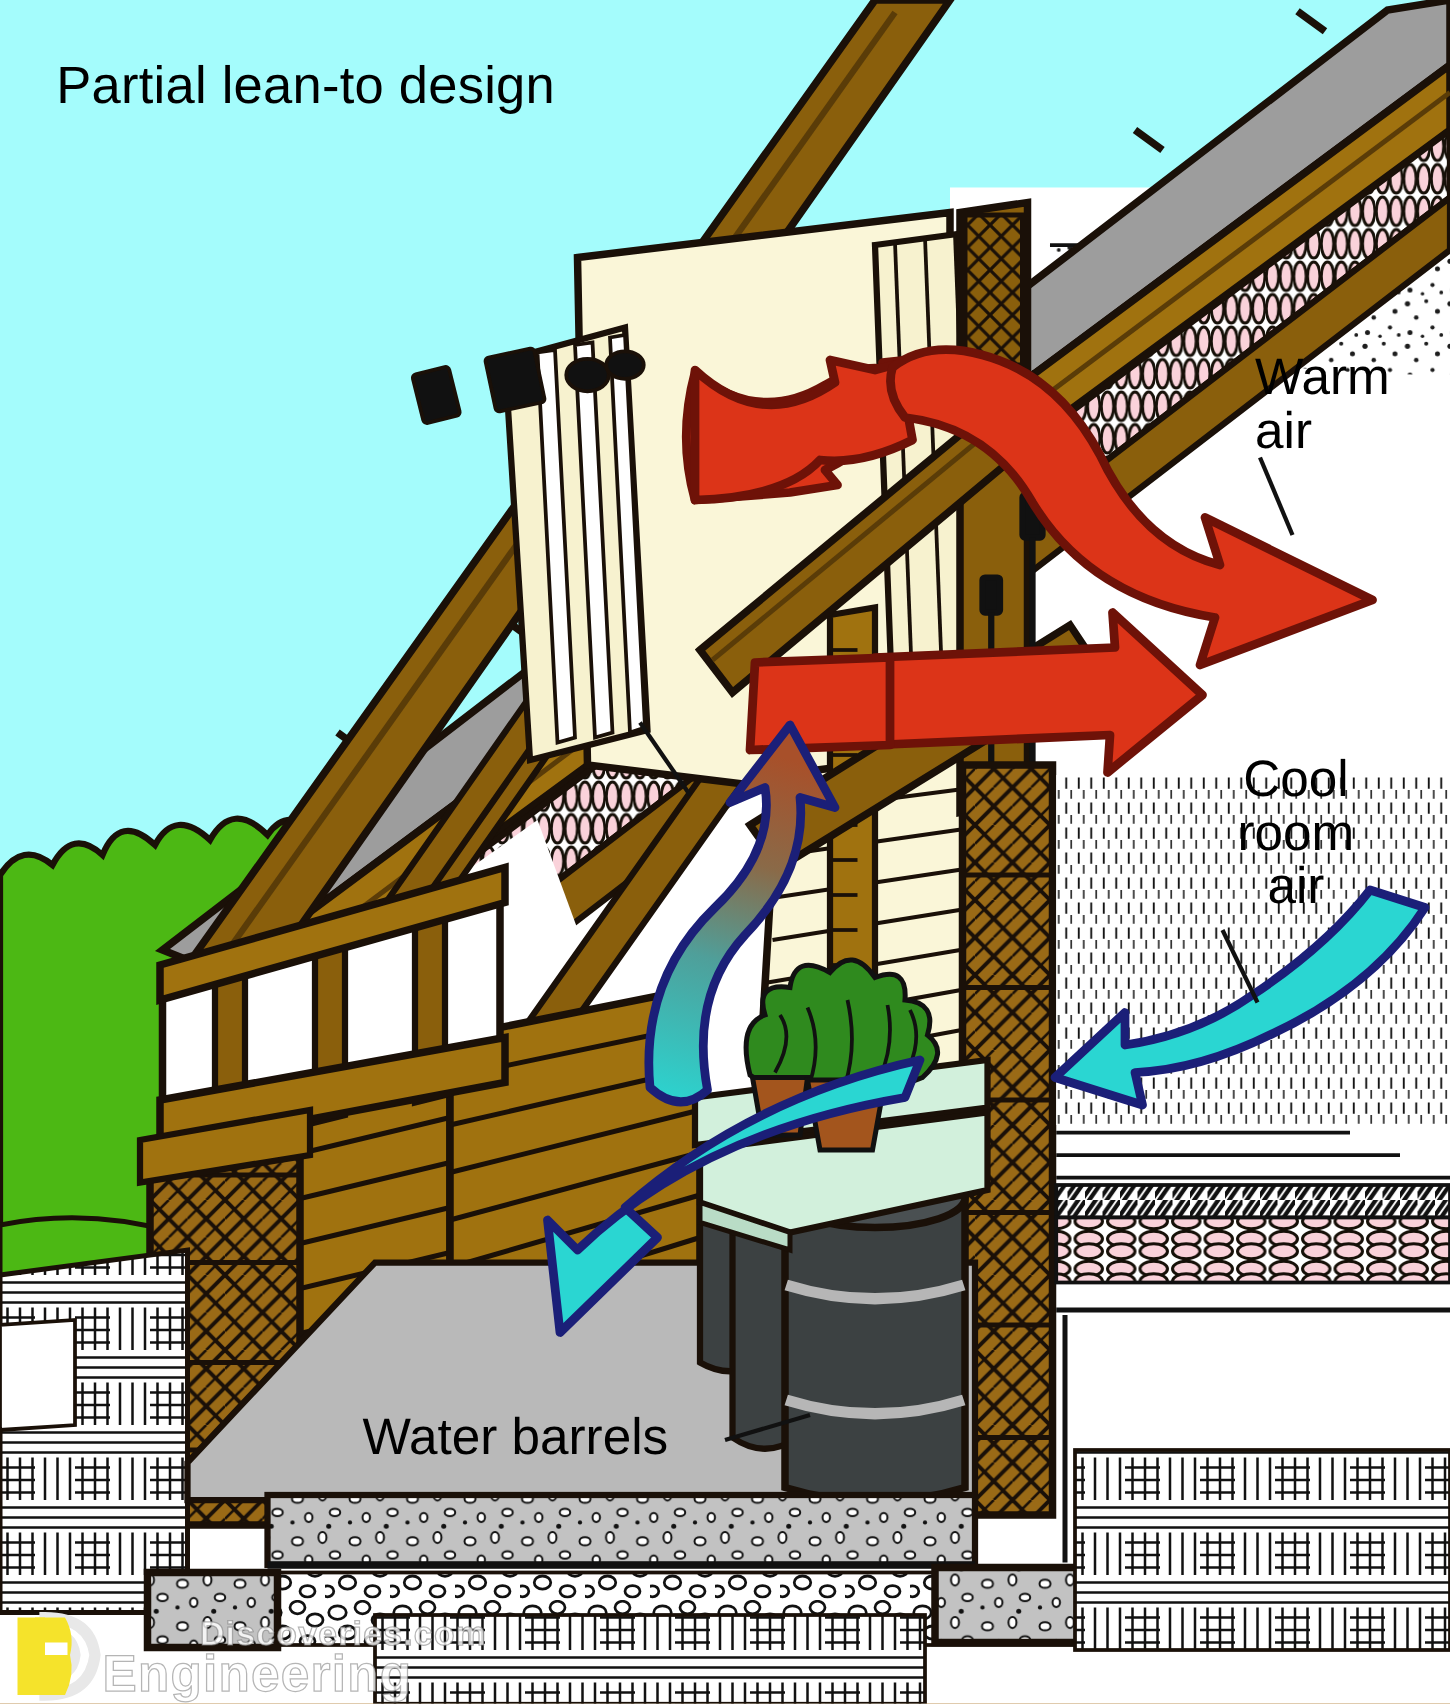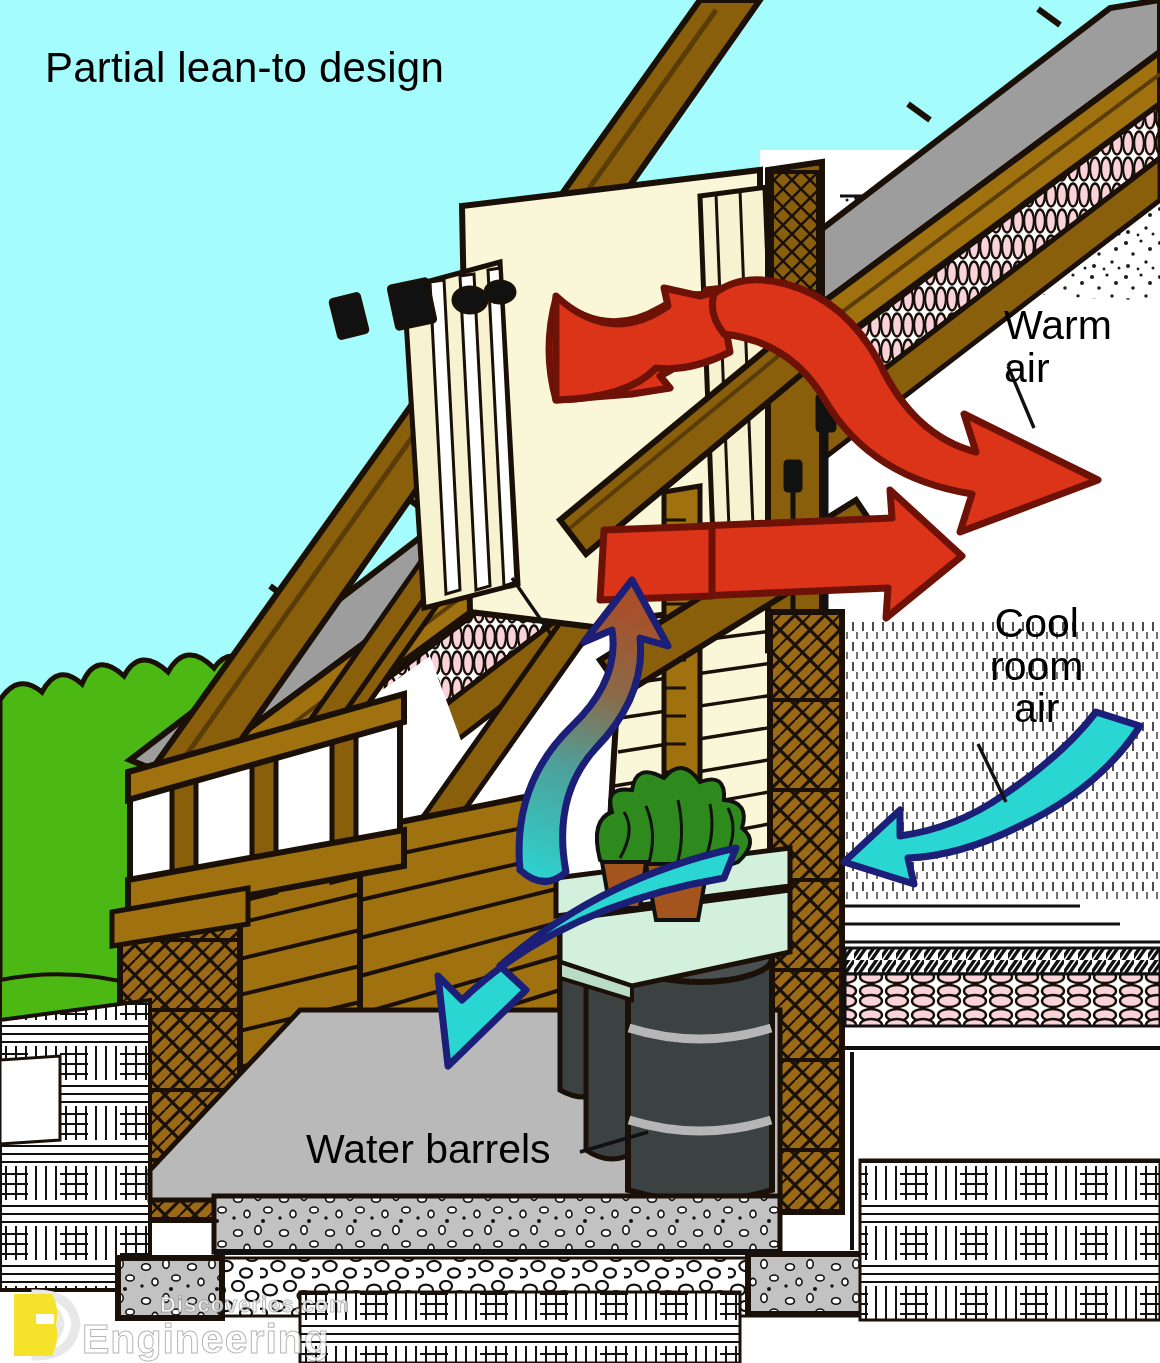--- a/index.html
+++ b/index.html
@@ -2,28 +2,28 @@
 <html><head>
 <meta charset="utf-8">
 <title>Partial lean-to design</title>
 <style>
   html,body{margin:0;padding:0;background:#ffffff;}
   body{font-family:"Liberation Sans", sans-serif;}
   #stage{position:relative;width:1160px;height:1363px;overflow:hidden;background:#a16207;}
   #stage svg{position:absolute;left:0;top:0;}
   .lbl{position:absolute;color:#000;font-family:"Liberation Sans", sans-serif;font-weight:400;line-height:1.04;white-space:pre;}
   #title{left:45px;top:46px;font-size:42px;letter-spacing:.2px;}
-  #lbl-warm{left:1004px;top:304px;font-size:41px;text-align:left;}
+  #lbl-warm{left:1004px;top:280px;font-size:41px;text-align:left;}
   #lbl-cool{left:990px;top:602px;font-size:41px;text-align:center;}
   #lbl-vent{left:463px;top:632px;font-size:41px;text-align:left;}
-  #lbl-barrels{left:306px;top:1128px;font-size:41px;text-align:left;}
+  #lbl-barrels{left:290px;top:1128px;font-size:41px;text-align:left;}
   #wm{position:absolute;left:0;top:1286px;width:420px;height:77px;}
   .wmtxt{position:absolute;font-family:"Liberation Sans", sans-serif;font-weight:700;color:rgba(255,255,255,0.80);
          -webkit-text-stroke:1px rgba(120,120,120,0.55);letter-spacing:1px;}
-  #wm-disc{left:160px;top:1292px;font-size:22px;}
+  #wm-disc{left:160px;top:1292px;font-size:27px;}
   #wm-eng{left:82px;top:1316px;font-size:41px;}
 </style>
 </head>
 <body>
 
 <div id="stage">
 
 <svg width="1160" height="1363" viewBox="0 0 1160 1363">
   <defs>
 

